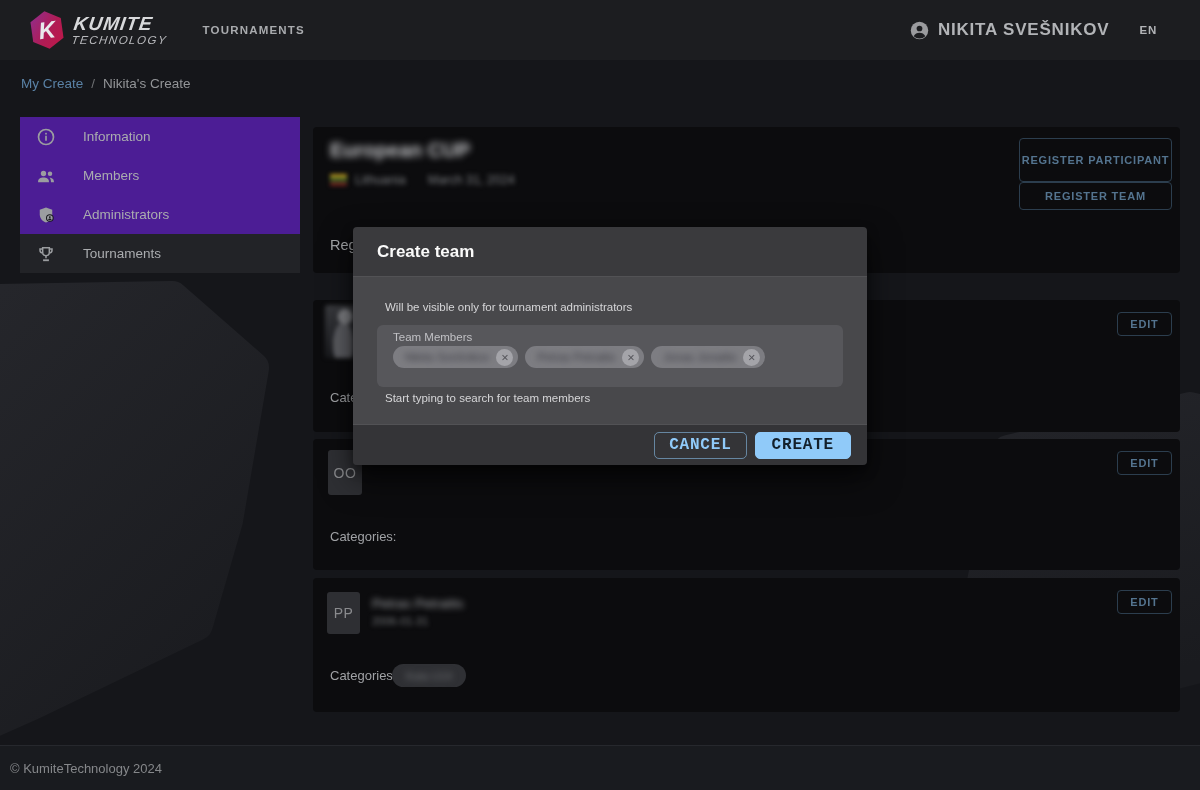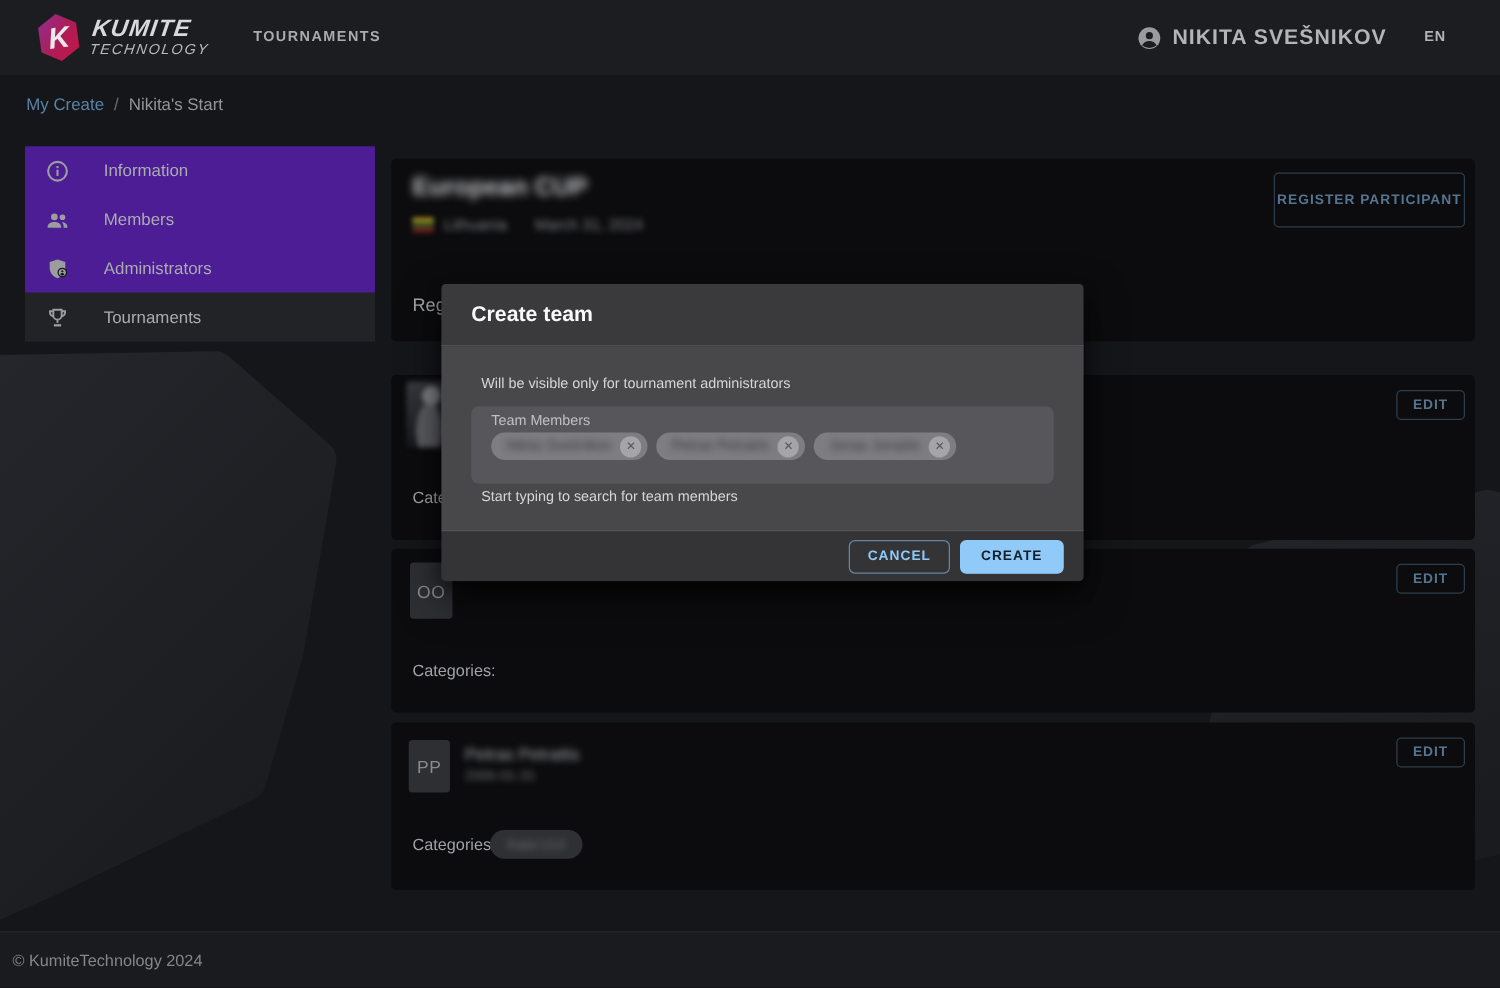--- a/index.html
+++ b/index.html
@@ -94,22 +94,22 @@
            border-left:5px solid transparent; border-right:5px solid transparent; border-top:6px solid #d9d9dc; }
   .field.members { height:62px; padding:6px 16px 8px; cursor:text; }
   .chip-row { display:flex; gap:7px; margin-top:3px; }
   .chip { height:22px; border-radius:11px; background:#7d7d82; display:inline-flex; align-items:center;
           padding:0 5px 0 12px; }
   .chip-text { font-size:11.5px; color:#3a3a40; filter:blur(3px); margin-right:7px; }
   .chip-x { width:17px; height:17px; border-radius:50%; background:#a4a4a9; color:#55555b; font-size:9.5px;
             display:flex; align-items:center; justify-content:center; cursor:pointer; }
   .m-foot { height:41px; background:#343437; border-top:1px solid #525255;
             display:flex; align-items:center; justify-content:flex-end; gap:8px; padding:0 16px; }
-  .btn { height:27px; border-radius:5px; font-family:Liberation Sans, sans-serif; font-weight:700;
-         font-size:11px; letter-spacing:0.8px; cursor:pointer; }
+  .btn { height:27px; border-radius:5px; font-family:Liberation Mono, monospace; font-weight:700;
+         font-size:16px; letter-spacing:0.8px; cursor:pointer; }
   .btn-cancel { background:transparent; border:1px solid rgba(144,202,249,.55); color:#90caf9; padding:0 14px; }
   .btn-create { background:#90caf9; border:1px solid #90caf9; color:#13202c; padding:0 16px; }
 </style>
 </head>
 <body>
 
 <div id="app">
 
   <svg id="watermarks" width="1200" height="790" viewBox="0 0 1200 790">
     <defs>
@@ -154,21 +154,21 @@
         </svg>
         <span class="user-name">NIKITA SVEŠNIKOV</span>
       </div>
       <span class="lang">EN</span>
     </div>
   </header>
 
   <nav class="crumbs">
     <span class="crumb-link">My Create</span>
     <span class="crumb-sep">/</span>
-    <span class="crumb-current">Nikita's Start</span>
+    <span class="crumb-current">Nikita's Create</span>
   </nav>
 
   <aside class="sidebar">
     <div class="side-item">
       <svg class="side-icon" viewBox="0 0 24 24">
         <circle cx="12" cy="12" r="9" fill="none" stroke="currentColor" stroke-width="2"></circle>
         <rect x="11" y="10.5" width="2" height="6" fill="currentColor"></rect>
         <rect x="11" y="7" width="2" height="2" fill="currentColor"></rect>
       </svg>
       <span class="side-label">Information</span>
@@ -206,20 +206,21 @@
 
   <section class="block" id="block-header">
     <div class="t-title">European CUP</div>
     <div class="t-sub">
       <span class="flag"></span>
       <span class="t-country">Lithuania</span>
       <span class="t-date">March 31, 2024</span>
     </div>
     <div class="section-heading">Registered participants</div>
     <button class="outline-btn" id="btn-reg-part">REGISTER PARTICIPANT</button>
+    <button class="outline-btn" id="btn-reg-team">REGISTER TEAM</button>
   </section>
 
   <section class="block" id="card-1">
     <div class="avatar" id="photo-1"></div>
     <div class="cat-label">Categories:</div>
     <button class="outline-btn edit-btn">EDIT</button>
   </section>
 
   <section class="block" id="card-2">
     <div class="avatar" id="avatar-2">OO</div>

